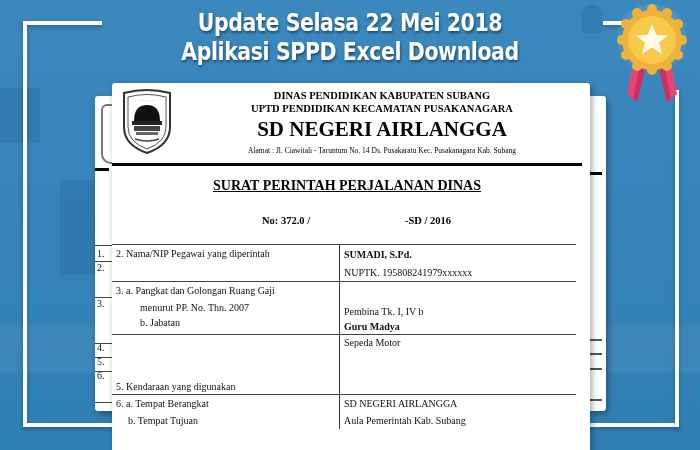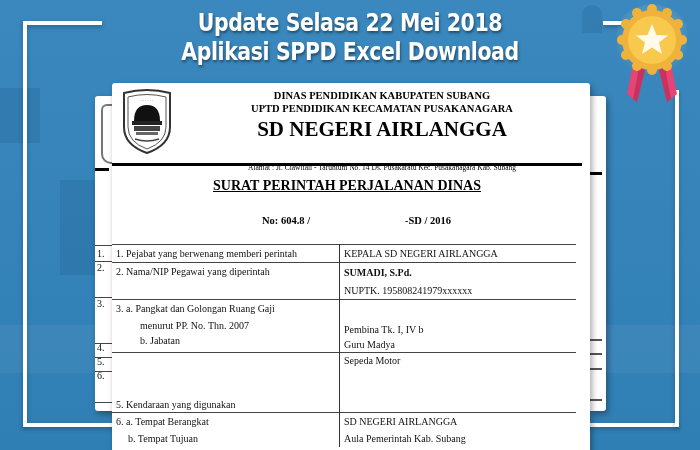--- a/index.html
+++ b/index.html
@@ -28,21 +28,21 @@
   }
   .page.back { left: 95px; top: 96px; width: 110px; height: 315px; }
   .page.front { left: 112px; top: 83px; width: 478px; height: 435px; overflow: hidden; }
   .back-right { position: absolute; left: 590px; top: 96px; width: 16px; height: 315px; background: #fff; border-radius: 0 3px 3px 0; box-shadow: 2px 3px 6px rgba(0,0,0,0.35); }
 
   .logo { position: absolute; left: 8px; top: 4px; width: 54px; height: 68px; }
   .kop { position: absolute; left: 70px; top: 6px; width: 400px; text-align: center; color: #000; }
   .kop .l1 { font-weight: bold; font-size: 10.5px; line-height: 13px; }
   .kop .l2 { font-weight: bold; font-size: 10.5px; line-height: 13px; }
   .kop .l3 { font-weight: bold; font-size: 21px; line-height: 25px; margin-top: 2px; }
-  .kop .l4 { font-size: 7.5px; line-height: 11px; margin-top: 20px; }
+  .kop .l4 { font-size: 7.5px; line-height: 11px; margin-top: 3px; }
   .kop-rule { position: absolute; left: 0; top: 80px; width: 470px; height: 3px; background: #000; }
 
   .title { position: absolute; left: 0; top: 95px; width: 470px; text-align: center; font-weight: bold; font-size: 14px; text-decoration: underline; }
   .nomor { position: absolute; top: 132px; font-weight: bold; font-size: 10.5px; }
   .nomor.a { left: 150px; }
   .nomor.b { left: 293px; }
 
   .tbl { position: absolute; left: 0; top: 161px; width: 464px; border-collapse: collapse; font-size: 10px; color: #111; }
   .tbl td { padding: 0 0 0 4px; vertical-align: top; border-top: 1.5px solid #444; }
   .tbl td.c1 { width: 223px; border-right: 1px solid #333; }
@@ -144,53 +144,45 @@
 
   <div class="kop">
     <div class="l1">DINAS PENDIDIKAN KABUPATEN SUBANG</div>
     <div class="l2">UPTD PENDIDIKAN KECAMATAN PUSAKANAGARA</div>
     <div class="l3">SD NEGERI AIRLANGGA</div>
     <div class="l4">Alamat : Jl. Ciawitali - Taruntum No. 14 Ds. Pusakaratu Kec. Pusakanagara Kab. Subang</div>
   </div>
   <div class="kop-rule"></div>
 
   <div class="title">SURAT PERINTAH PERJALANAN DINAS</div>
-  <div class="nomor a">No: 604.8 /</div>
+  <div class="nomor a">No: 372.0 /</div>
   <div class="nomor b">-SD / 2016</div>
 
   <table class="tbl">
     <tbody>
-        <tr>
-      <td class="c1">
-            <span class="sub">1. Pejabat yang berwenang memberi perintah</span>
-          </td>
-      <td>
-            <span class="sub">KEPALA SD NEGERI AIRLANGGA</span>
-          </td>
-    </tr>
     <tr>
       <td class="c1">
             <span class="sub">2. Nama/NIP Pegawai yang diperintah</span>
             <span class="sub"></span>
           </td>
       <td>
         <span class="sub bold" style="line-height:19px;height:19px;">SUMADI, S.Pd.</span>
         <span class="sub">NUPTK.   195808241979xxxxxx</span>
       </td>
     </tr>
     <tr>
       <td class="c1">
         <span class="sub" style="">3. a.  Pangkat dan Golongan Ruang Gaji</span>
         <span class="sub indent">menurut PP. No. Thn. 2007</span>
         <span class="sub indent" style="height:14px;line-height:14px;">b. Jabatan</span>
       </td>
       <td>
         <span class="sub" style="margin-top:4px;"></span>
         <span class="sub">Pembina Tk. I, IV b</span>
-        <span class="sub" style="height:14px;line-height:14px;">Guru Madya</span>
+        <span class="sub" style="height:14px;line-height:14px;font-weight:bold;">Guru Madya</span>
       </td>
     </tr>
     <tr>
       <td class="c1">
             <span class="sub" style="height:15px;line-height:15px;margin-top:44px;">5. Kendaraan yang digunakan</span>
           </td>
       <td>
             <span class="sub" style="height:15px;line-height:15px;">Sepeda Motor</span>
           </td>
     </tr>

